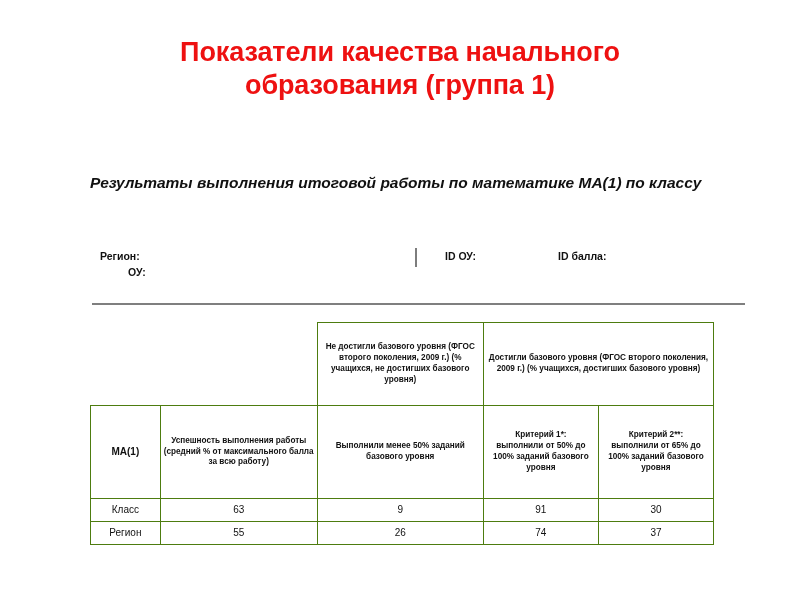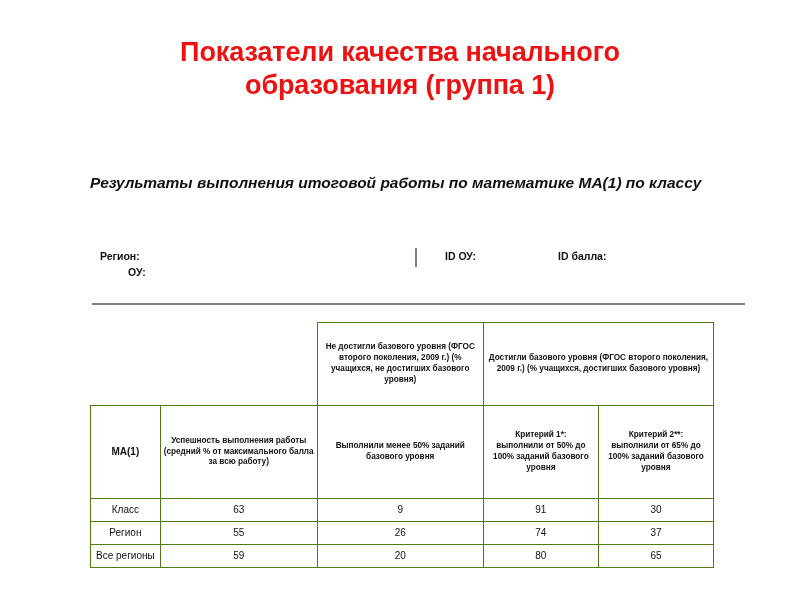--- a/index.html
+++ b/index.html
@@ -198,21 +198,14 @@
       <td class="data-cell">91</td>
       <td class="data-cell">30</td>
     </tr>
     <tr>
       <td class="data-cell row-label">Регион</td>
       <td class="data-cell">55</td>
       <td class="data-cell">26</td>
       <td class="data-cell">74</td>
       <td class="data-cell">37</td>
     </tr>
-    <tr>
-      <td class="data-cell row-label">Все регионы</td>
-      <td class="data-cell">59</td>
-      <td class="data-cell">20</td>
-      <td class="data-cell">80</td>
-      <td class="data-cell">65</td>
-    </tr>
   </tbody>
 </table>
 
 </body></html>

